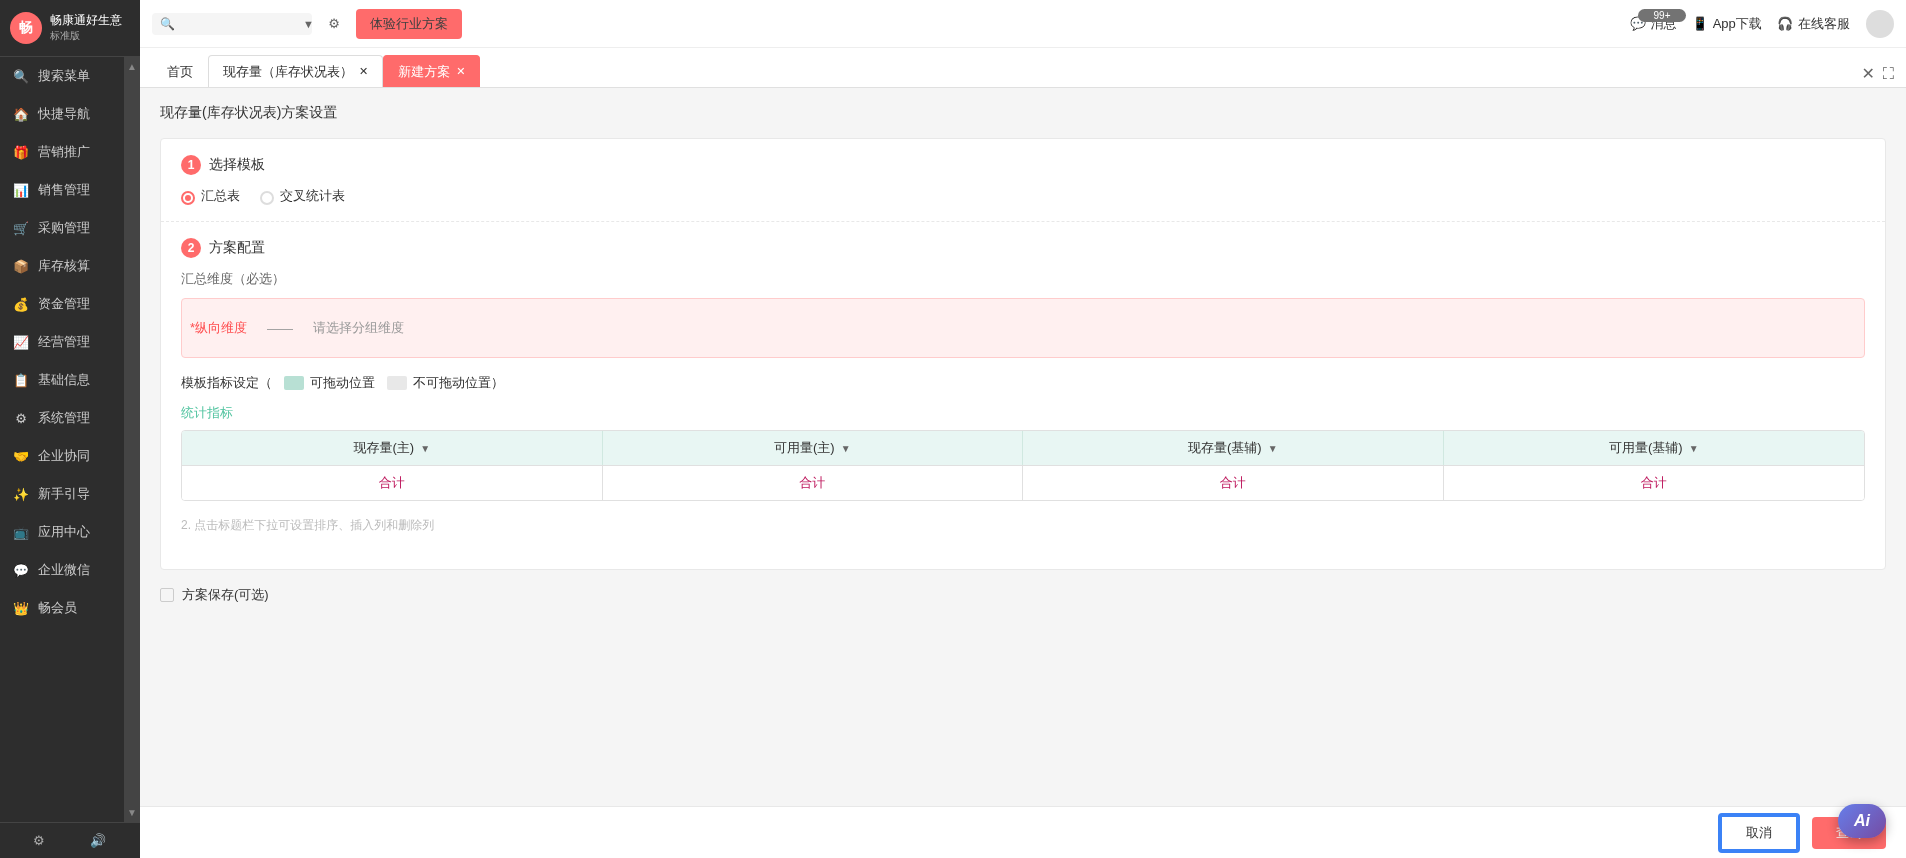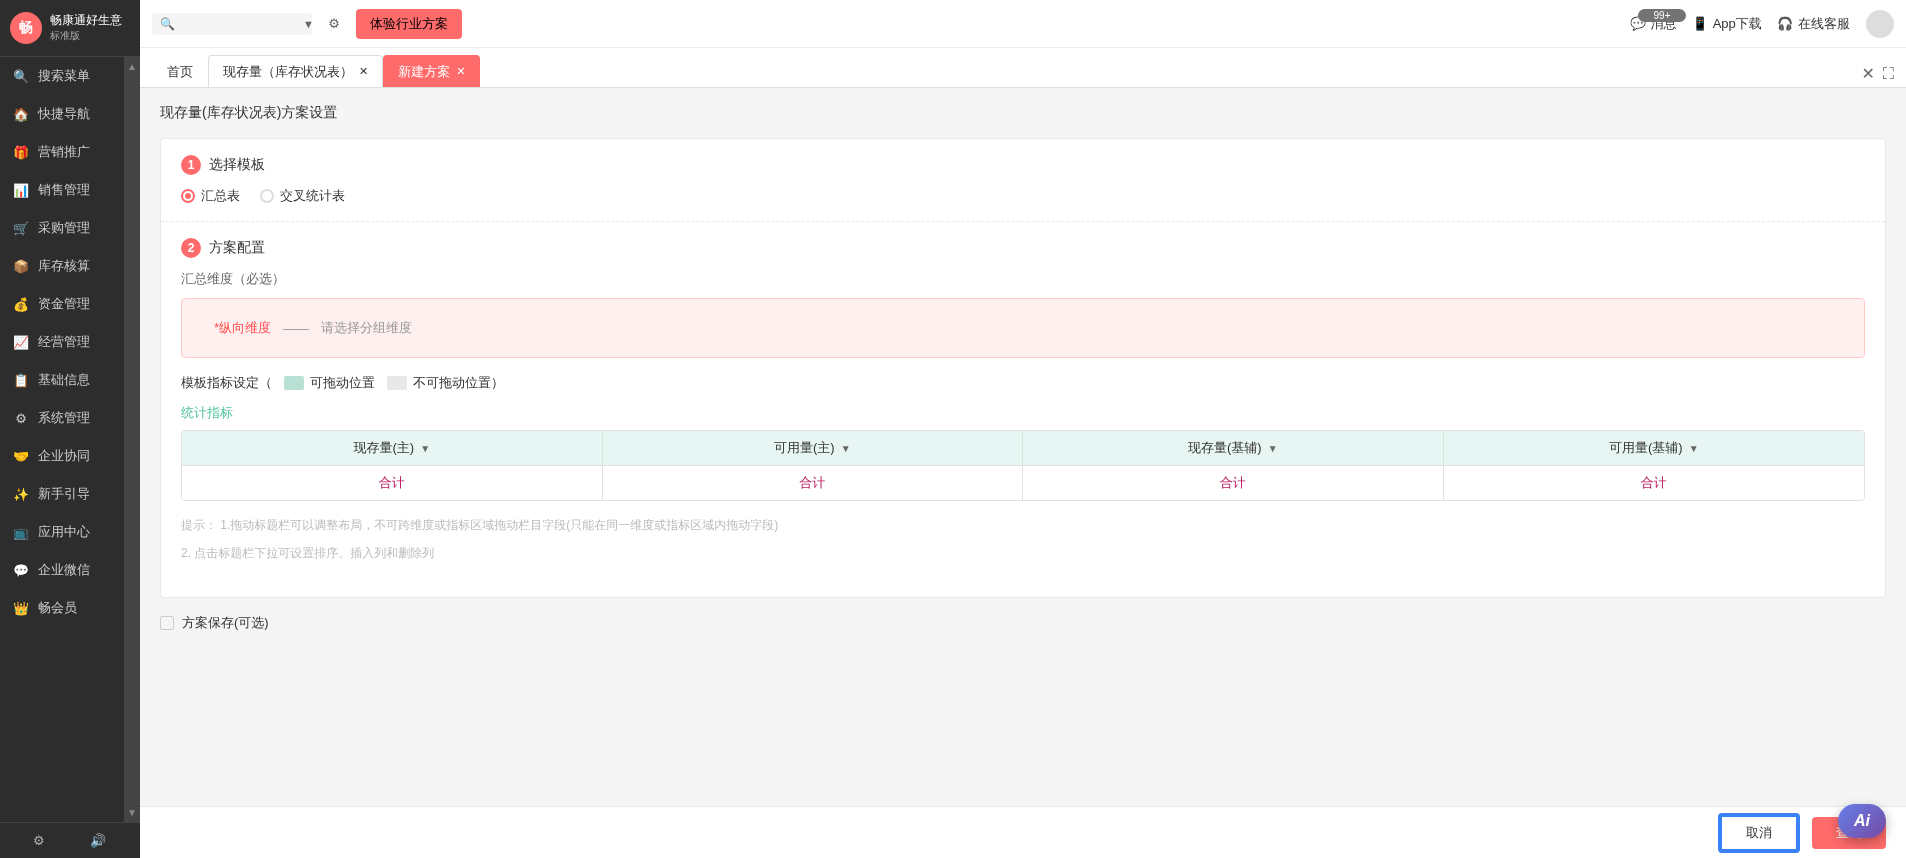--- a/index.html
+++ b/index.html
@@ -124,21 +124,21 @@
       width: 28px;
       height: 28px;
       display: flex;
       align-items: center;
       justify-content: center;
       cursor: pointer;
       color: #666;
     }
     .trial-btn {
       background: #ff6b6b;
-      color: #000000;
+      color: #404040;
       border: none;
       padding: 6px 14px;
       border-radius: 4px;
       cursor: pointer;
       font-size: 13px;
     }
     .topbar-right {
       margin-left: auto;
       display: flex;
       align-items: center;
@@ -266,21 +266,21 @@
     }
 
     
     .template-options {
       display: flex;
       align-items: center;
       gap: 20px;
     }
     .radio-option {
       display: flex;
-      align-items: center;
+      align-items: flex-end;
       gap: 6px;
       cursor: pointer;
       font-size: 13px;
       color: #333;
     }
     .radio-circle {
       width: 14px;
       height: 14px;
       border-radius: 50%;
       border: 2px solid #ddd;
@@ -304,24 +304,24 @@
     .config-label {
       font-size: 13px;
       color: #666;
       margin-bottom: 10px;
     }
 
     .dimension-area {
       background: #fff0f0;
       border: 1px solid #ffcccc;
       border-radius: 4px;
-      padding: 20px 32px;
-      display: flex;
-      align-items: center;
-      gap: 12px;
+      padding: 20px 8px;
+      display: flex;
+      align-items: center;
+      gap: 20px;
     }
     .dimension-required {
       color: #ff4d4f;
       font-size: 13px;
     }
     .dimension-divider {
       color: #999;
     }
     .dimension-placeholder {
       color: #999;
@@ -683,21 +683,20 @@
           </div>
           <div class="stats-table-row">
             <div class="stats-cell">合计</div>
             <div class="stats-cell">合计</div>
             <div class="stats-cell">合计</div>
             <div class="stats-cell">合计</div>
           </div>
         </div>
 
         <div class="tips-area">
-          <div class="tips-line">提示：   1.拖动标题栏可以调整布局，不可跨维度或指标区域拖动栏目字段(只能在同一维度或指标区域内拖动字段)</div>
           <div class="tips-line">          2. 点击标题栏下拉可设置排序、插入列和删除列</div>
         </div>
 
       </div>
 
     </div>
 
     <div class="save-option">
       <div class="checkbox"></div>
       <span>方案保存(可选)</span>

